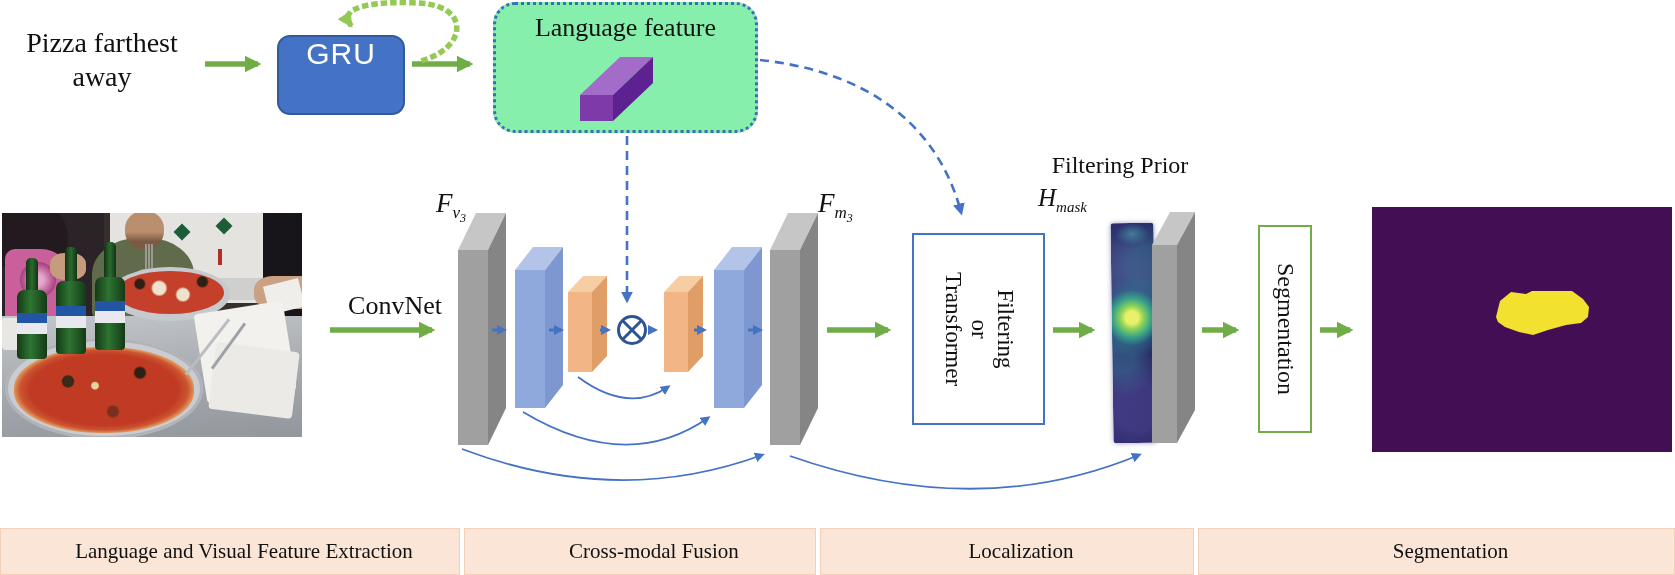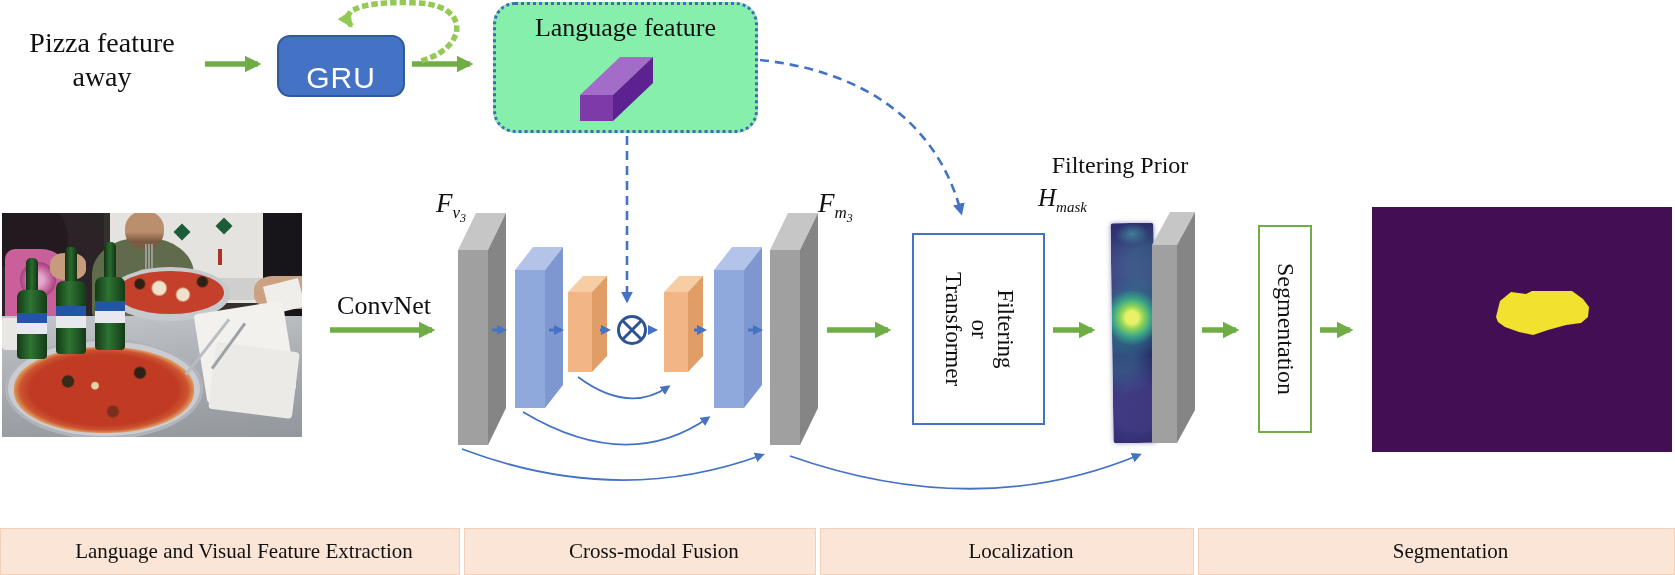--- a/index.html
+++ b/index.html
@@ -3,30 +3,30 @@
 <meta charset="utf-8">
 <style>
   html,body{margin:0;padding:0;background:#ffffff;overflow:hidden;}
   #stage{position:relative;width:1675px;height:575px;background:#fff;
          font-family:"Liberation Serif",serif;color:var(--text,#111);}
   #stage *{box-sizing:border-box;}
   .abs{position:absolute;}
 
   
   .query{left:6px;top:26px;width:192px;text-align:center;font-size:28px;line-height:34px;}
-  .gru-box{left:277px;top:35px;width:128px;height:62px;background:var(--blue);
+  .gru-box{left:277px;top:35px;width:128px;height:80px;background:var(--blue);
            border:2px solid #3usel;border:2px solid #305a9e;border-radius:13px;
-           display:flex;align-items:flex-end;justify-content:center;}
+           display:flex;align-items:flex-start;justify-content:center;}
   .gru-box span{font-family:"Liberation Sans",sans-serif;font-size:30px;color:#fff;letter-spacing:1px;}
   .lang-box{left:493px;top:2px;width:265px;height:131px;background:#86efac;
             border:3px dotted #3f6ab5;border-radius:22px;text-align:center;}
   .lang-box .title{margin-top:8px;font-size:26px;}
 
   
-  .convnet{left:326px;top:291px;width:116px;text-align:center;font-size:26px;}
+  .convnet{left:326px;top:291px;width:116px;text-align:right;font-size:26px;}
   .fmap{font-style:italic;font-size:27px;}
   .fmap sub{font-size:17px;} .fmap sub sub{font-size:12px;}
   .fv{left:436px;top:188px;} .fm{left:818px;top:188px;}
   .pos-prior{left:1038px;top:152px;width:164px;text-align:center;font-size:24px;line-height:27px;}
   .hmask{left:1038px;top:184px;width:164px;text-align:left;font-style:italic;font-size:25px;}
   .hmask sub{font-size:15px;font-style:italic;}
 
   
   .rotbox{background:#fff;}
   .filter-box{left:912px;top:233px;width:133px;height:192px;border:2px solid var(--blue);}
@@ -109,21 +109,21 @@
   .c1{flex:0 0 460px;} .c2{flex:0 0 352px;} .c3{flex:0 0 374px;} .c4{flex:1;}
 
   svg.layer{position:absolute;left:0;top:0;pointer-events:none;}
 </style>
 </head>
 <body>
 
 <div id="stage">
 
   <div class="abs query">
-    <div>Pizza feature</div>
+    <div>Pizza farthest</div>
     <div>away</div>
   </div>
 
   <div class="abs gru-box">
     <span>GRU</span>
   </div>
 
   <div class="abs lang-box">
     <div class="title">Language feature</div>
   </div>

